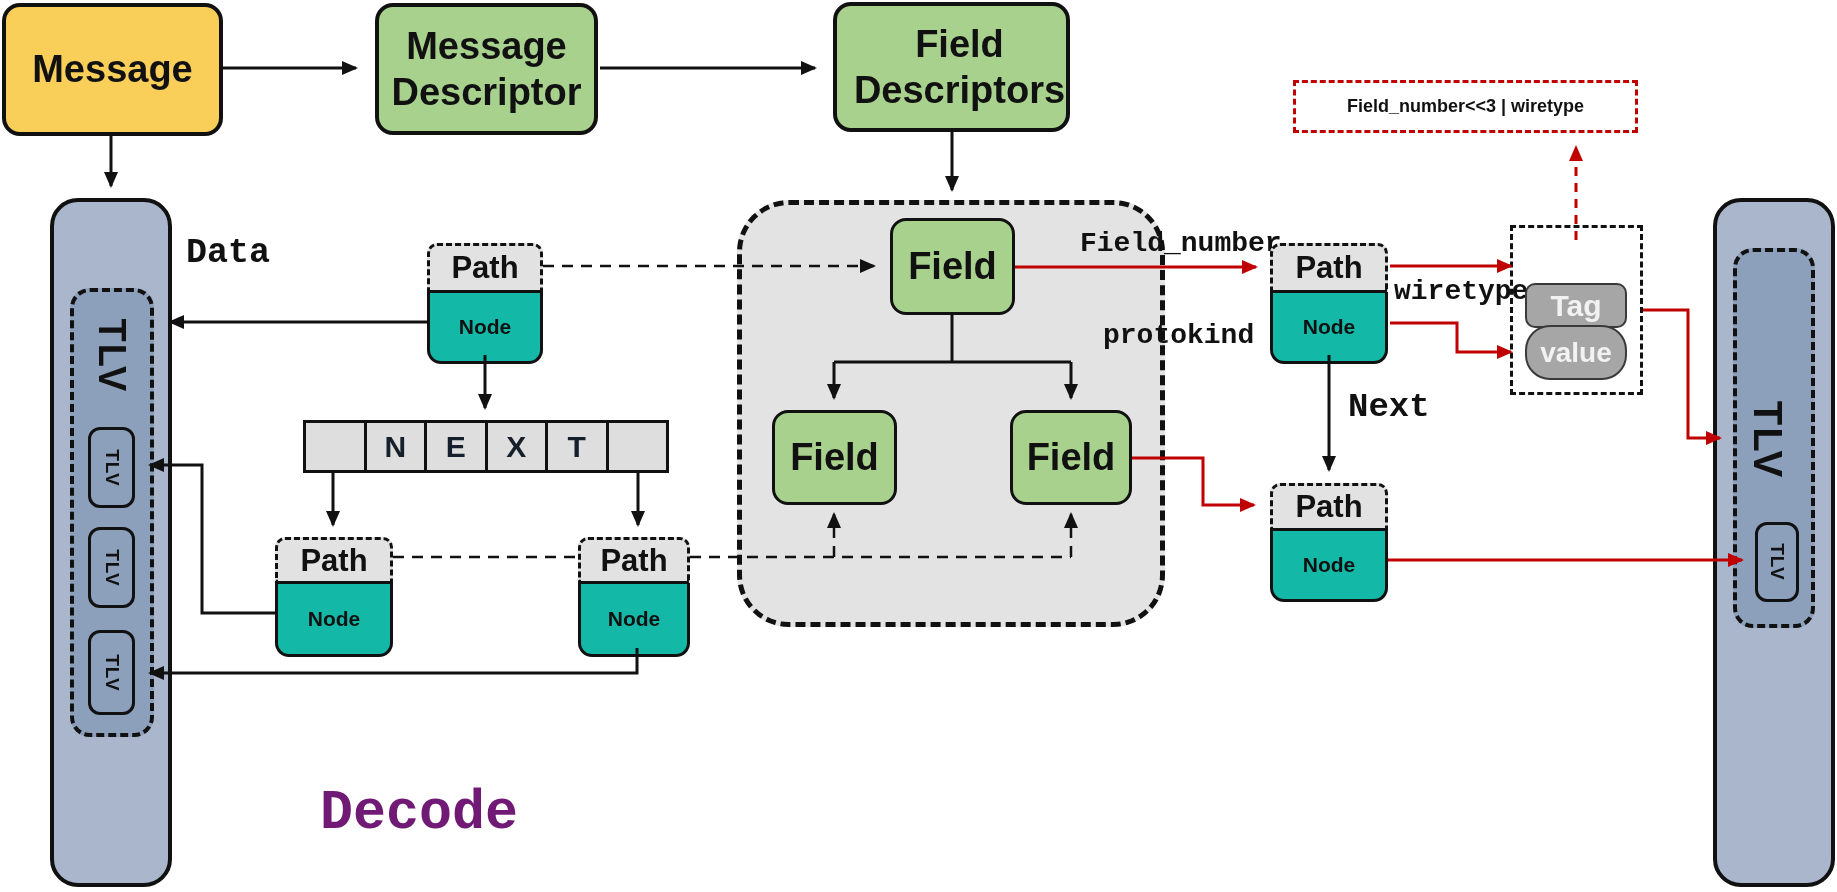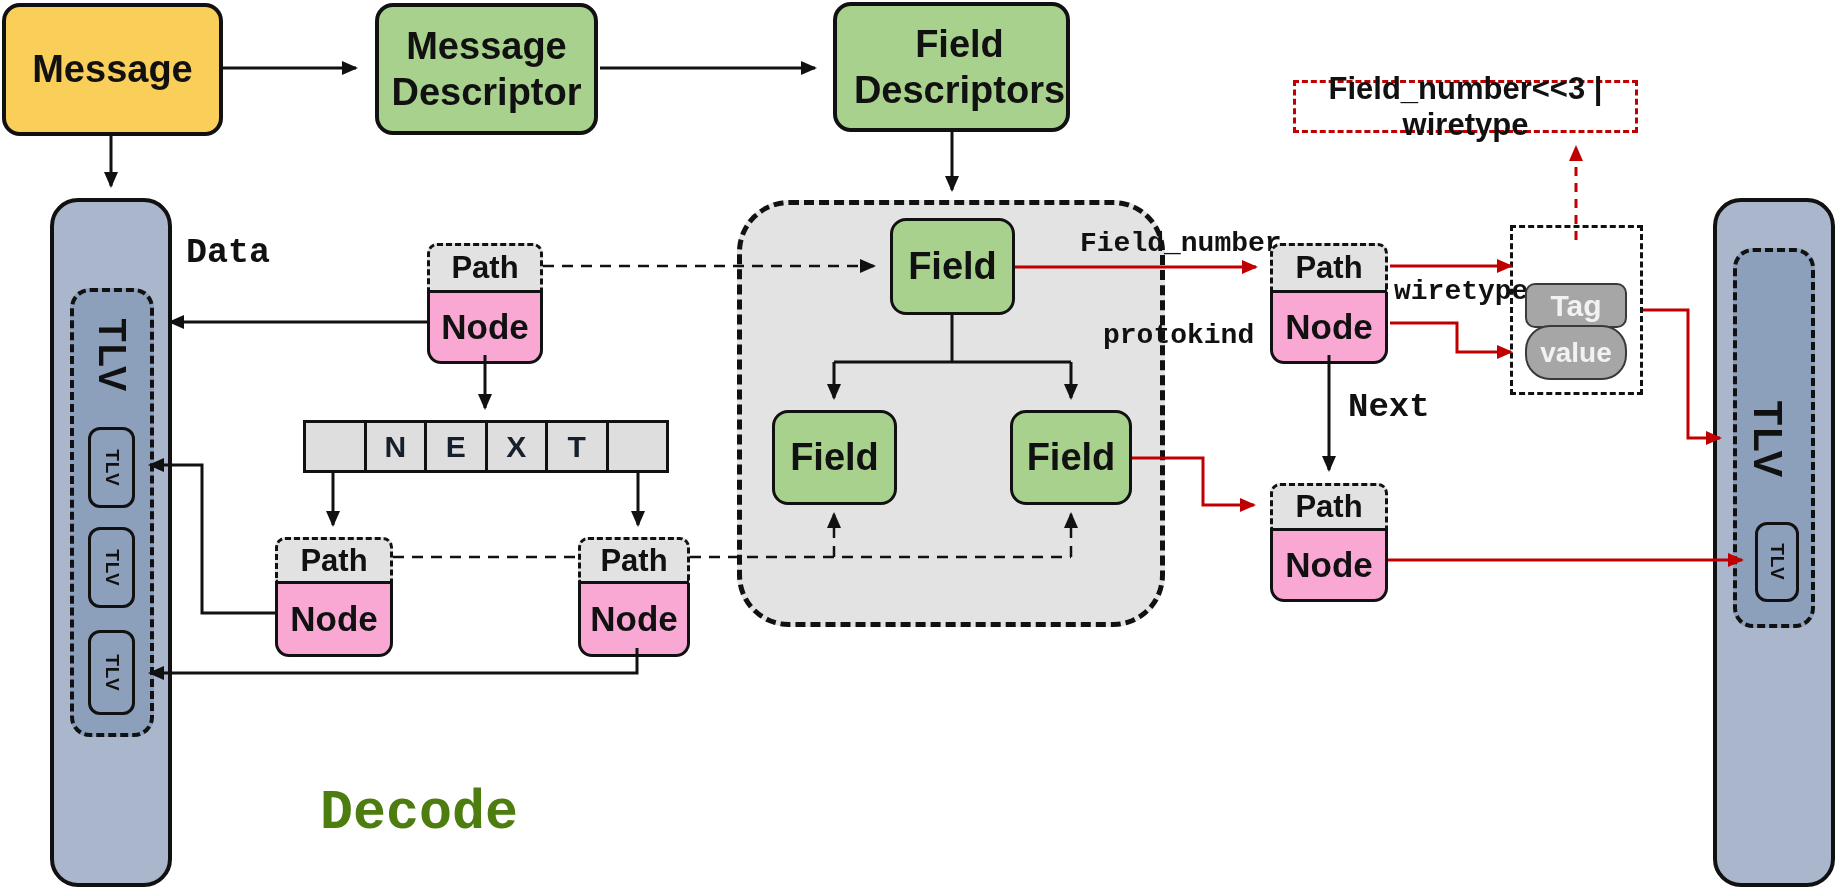--- a/index.html
+++ b/index.html
@@ -28,22 +28,22 @@
   .tlv-small span{font-weight:700;font-size:19px;transform:rotate(90deg);letter-spacing:1px;}
   #tlv1{left:88px;top:427px;width:47px;height:81px;}
   #tlv2{left:88px;top:527px;width:47px;height:81px;}
   #tlv3{left:88px;top:630px;width:47px;height:85px;}
   #tlvRs{left:1755px;top:522px;width:44px;height:80px;}
 
   
   .pn{display:flex;flex-direction:column;}
   .pn .path{background:#E2E2E2;border:3px dashed #111;border-bottom:3px solid #111;
             border-radius:10px 10px 0 0;font-weight:700;font-size:31px;}
-  .pn .node{background:#f9a8d4;border:3px solid #111;border-top:none;
-            border-radius:0 0 14px 14px;font-weight:700;font-size:35px;}
+  .pn .node{background:#14b8a6;border:3px solid #111;border-top:none;
+            border-radius:0 0 14px 14px;font-weight:700;font-size:21px;}
   #pnTop{left:427px;top:243px;width:116px;}   #pnTop .path{height:44px;}  #pnTop .node{height:68px;}
   #pnBL{left:275px;top:537px;width:118px;}    #pnBL .path{height:41px;}   #pnBL .node{height:70px;}
   #pnBM{left:578px;top:537px;width:112px;}    #pnBM .path{height:41px;}   #pnBM .node{height:70px;}
   #pnET{left:1270px;top:243px;width:118px;}   #pnET .path{height:44px;}   #pnET .node{height:68px;}
   #pnEB{left:1270px;top:483px;width:118px;}   #pnEB .path{height:42px;}   #pnEB .node{height:68px;}
 
   
   #nextrow{left:303px;top:420px;width:366px;height:53px;display:flex;}
   #nextrow .cell{flex:1;background:#DEDEDE;border:3px solid #111;border-left:none;
                  display:flex;align-items:center;justify-content:center;
@@ -57,30 +57,30 @@
   #fTop{left:890px;top:218px;width:125px;height:97px;}
   #fBL{left:772px;top:410px;width:125px;height:95px;}
   #fBR{left:1010px;top:410px;width:122px;height:95px;}
 
   
   #tagval{left:1510px;top:225px;width:133px;height:170px;border:3px dashed #111;background:#fff;}
   .graybox{background:#A6A6A6;border:2px solid #3a3a3a;border-radius:10px;color:#f2f2f2;font-weight:700;}
   #tag{left:1525px;top:245px;width:102px;height:45px;font-size:30px;margin-top:38px;}
   #value{left:1525px;top:325px;width:102px;height:55px;font-size:28px;border-radius:25px;}
   #formula{left:1293px;top:80px;width:345px;height:53px;border:3px dashed #C00000;background:#fff;
-           font-weight:700;font-size:31px;color:#111;}
+           font-weight:700;font-size:18px;color:#111;}
 
   
   .lbl{font-weight:700;white-space:nowrap;font-family:Liberation Mono, monospace;}
   #lblData{left:186px;top:233px;font-size:35px;}
   #lblFieldNumber{left:1080px;top:228px;font-size:28px;}
   #lblProtokind{left:1103px;top:272px;font-size:28px;margin-top:48px;}
   #lblWiretype{left:1394px;top:276px;font-size:28px;}
   #lblNext{left:1340px;top:388px;font-size:34px;margin-left:8px;}
-  #lblDecode{left:320px;top:782px;font-size:55px;color:#4d7c0f;text-align:right;}
+  #lblDecode{left:320px;top:782px;font-size:55px;color:#701a75;text-align:right;}
   #lblEncode{left:1352px;top:782px;font-size:55px;color:#C00000;}
 
   #wires{position:absolute;left:0;top:0;z-index:5;pointer-events:none;}
   .layer1{z-index:1;} .layer2{z-index:2;}
 </style>
 </head>
 <body>
 
 <div id="canvas">
 

